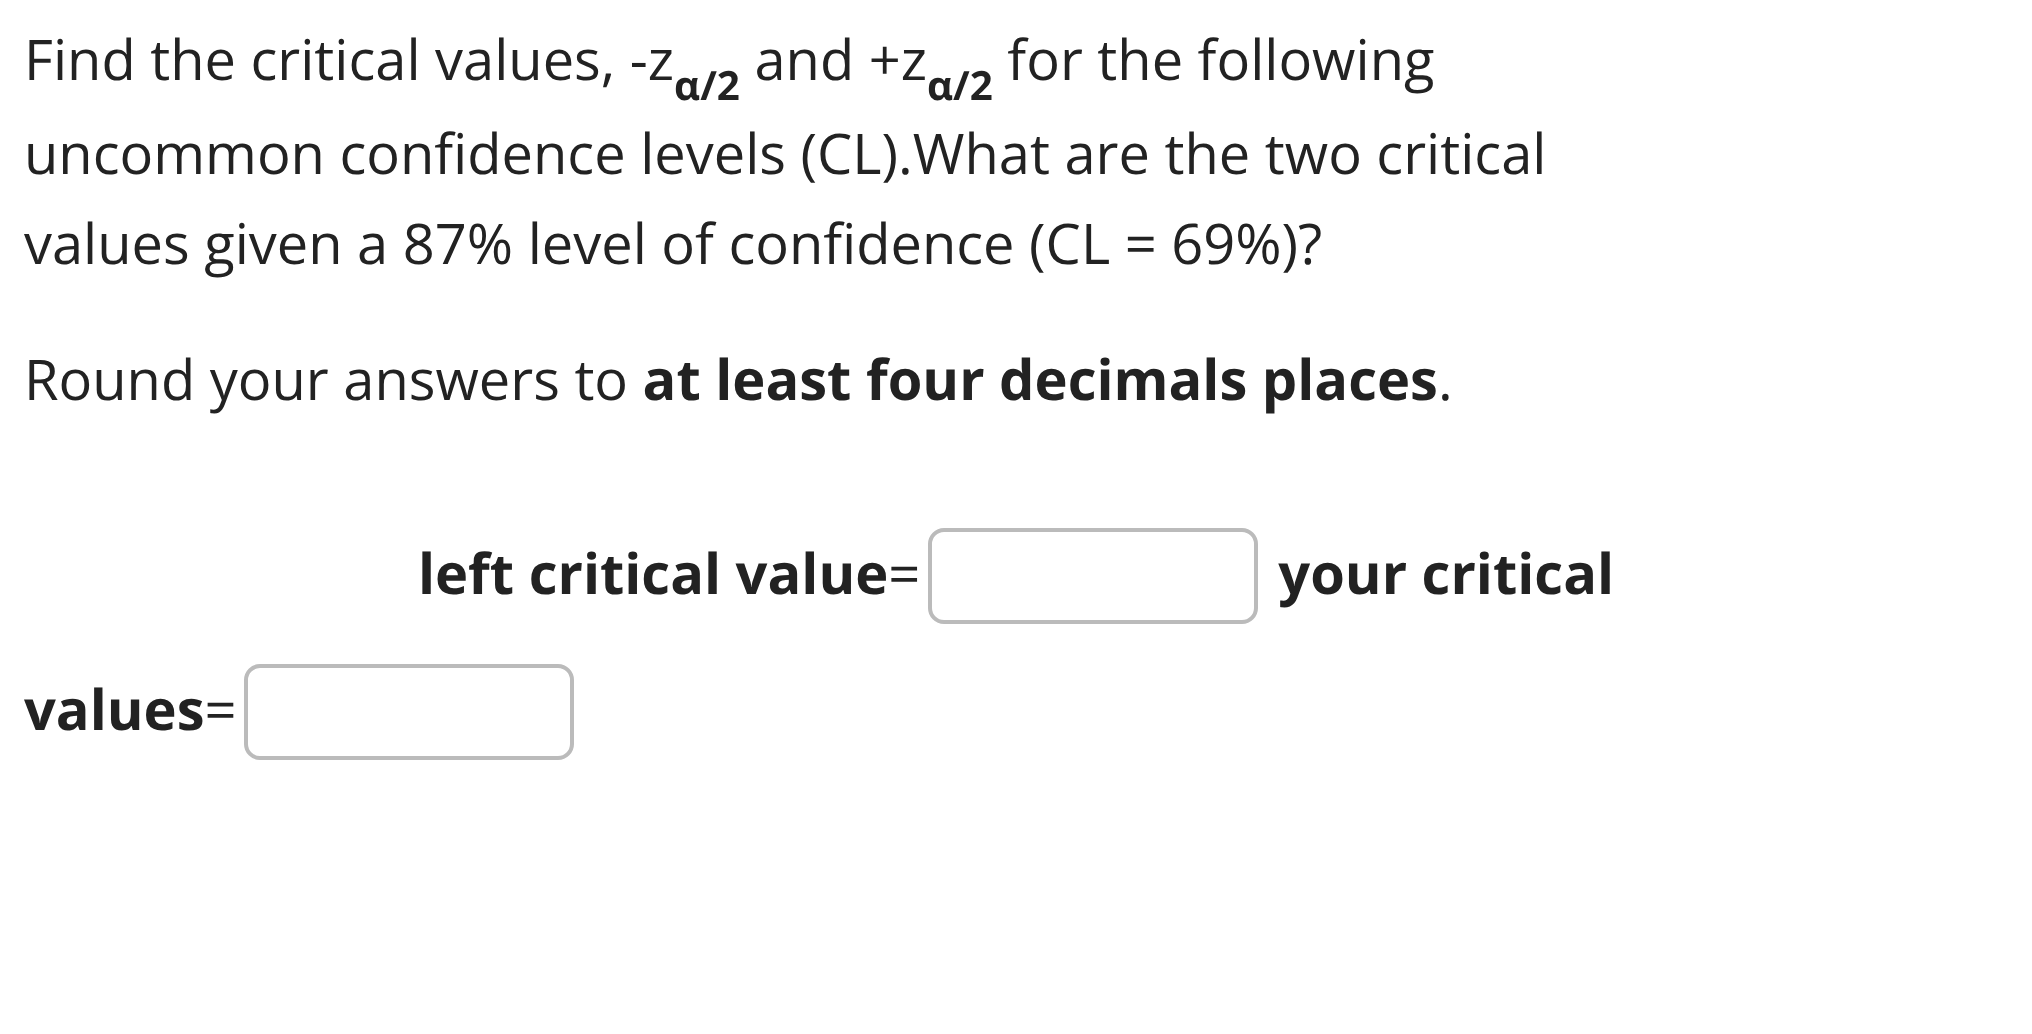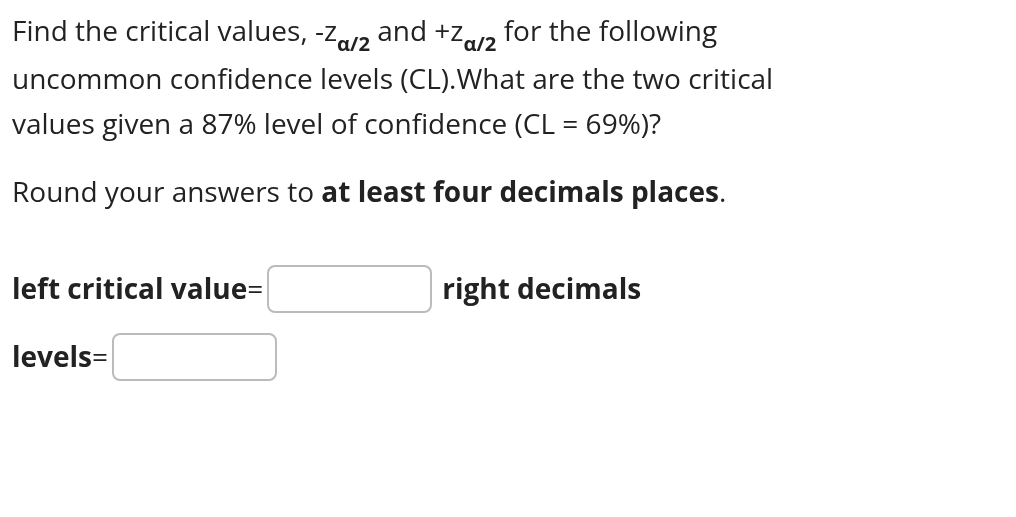--- a/index.html
+++ b/index.html
@@ -32,20 +32,21 @@
     font-weight: 700;
     text-align: right;
   }
   .answer-section {
     margin-top: 44px;
     display: flex;
     flex-wrap: wrap;
     align-items: center;
     gap: 6px;
     line-height: 2.2;
+    justify-content: center;
   }
   .input-box {
     display: inline-block;
     width: 165px;
     height: 48px;
     border: 2px solid #bbb;
     border-radius: 8px;
     background: #fff;
     vertical-align: middle;
     margin: 0 4px;
@@ -74,19 +75,19 @@
 <div class="paragraph">
   <span>Round your answers to </span><span class="bold">at least four decimals places</span><span>.</span>
 </div>
 
 <div class="answer-section">
   <span class="answer-inline">
     <span class="answer-label">left critical value</span>
       <span> = </span>
     <input type="text" class="input-box" value="" style="">
   </span>
-    <span class="answer-label">right decimals</span>
+    <span class="answer-label">your critical</span>
   <span class="answer-inline" style="width:100%;">
-    <span class="answer-label">levels</span>
+    <span class="answer-label">values</span>
       <span> = </span>
     <input type="text" class="input-box" value="" style="">
   </span>
 </div>
 
 </body></html>

